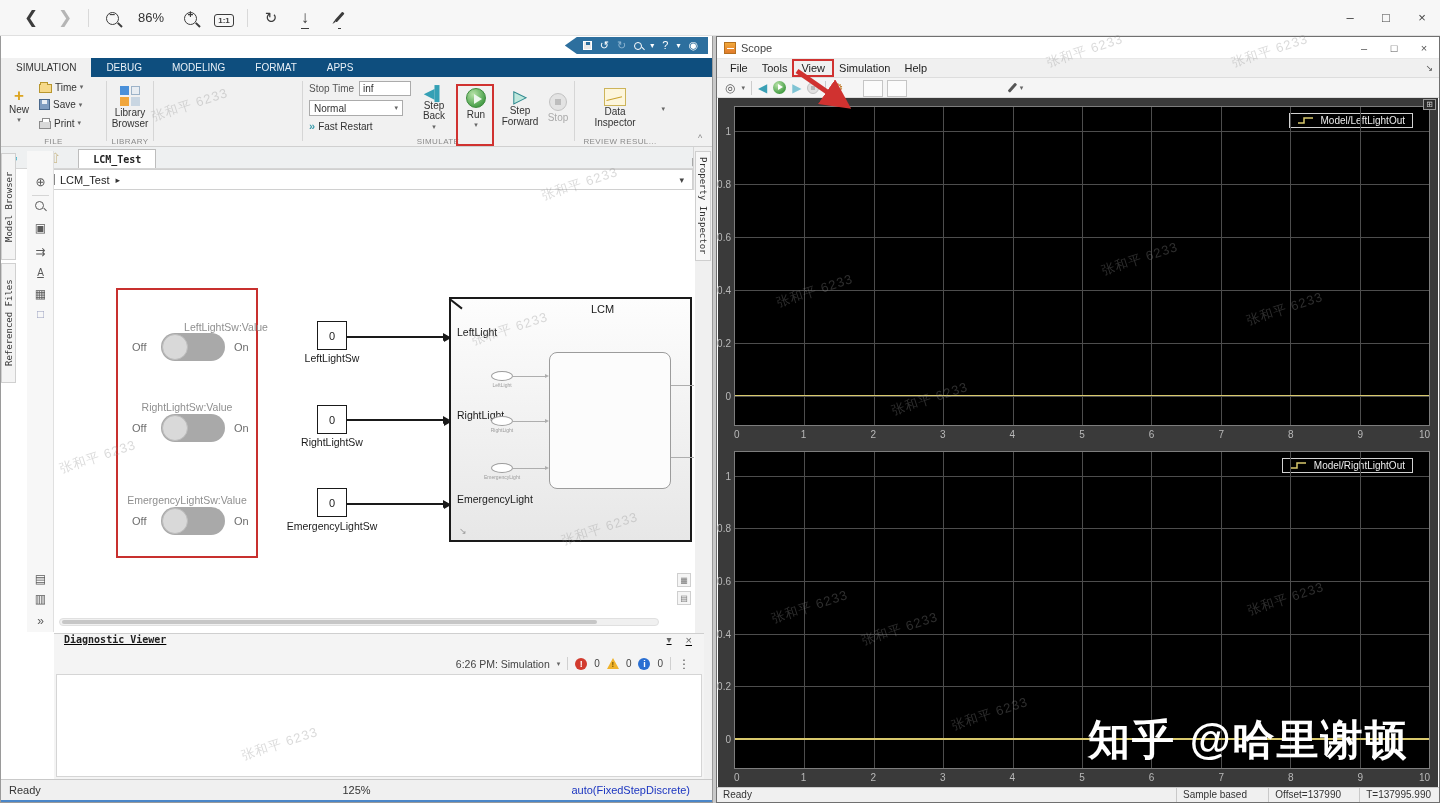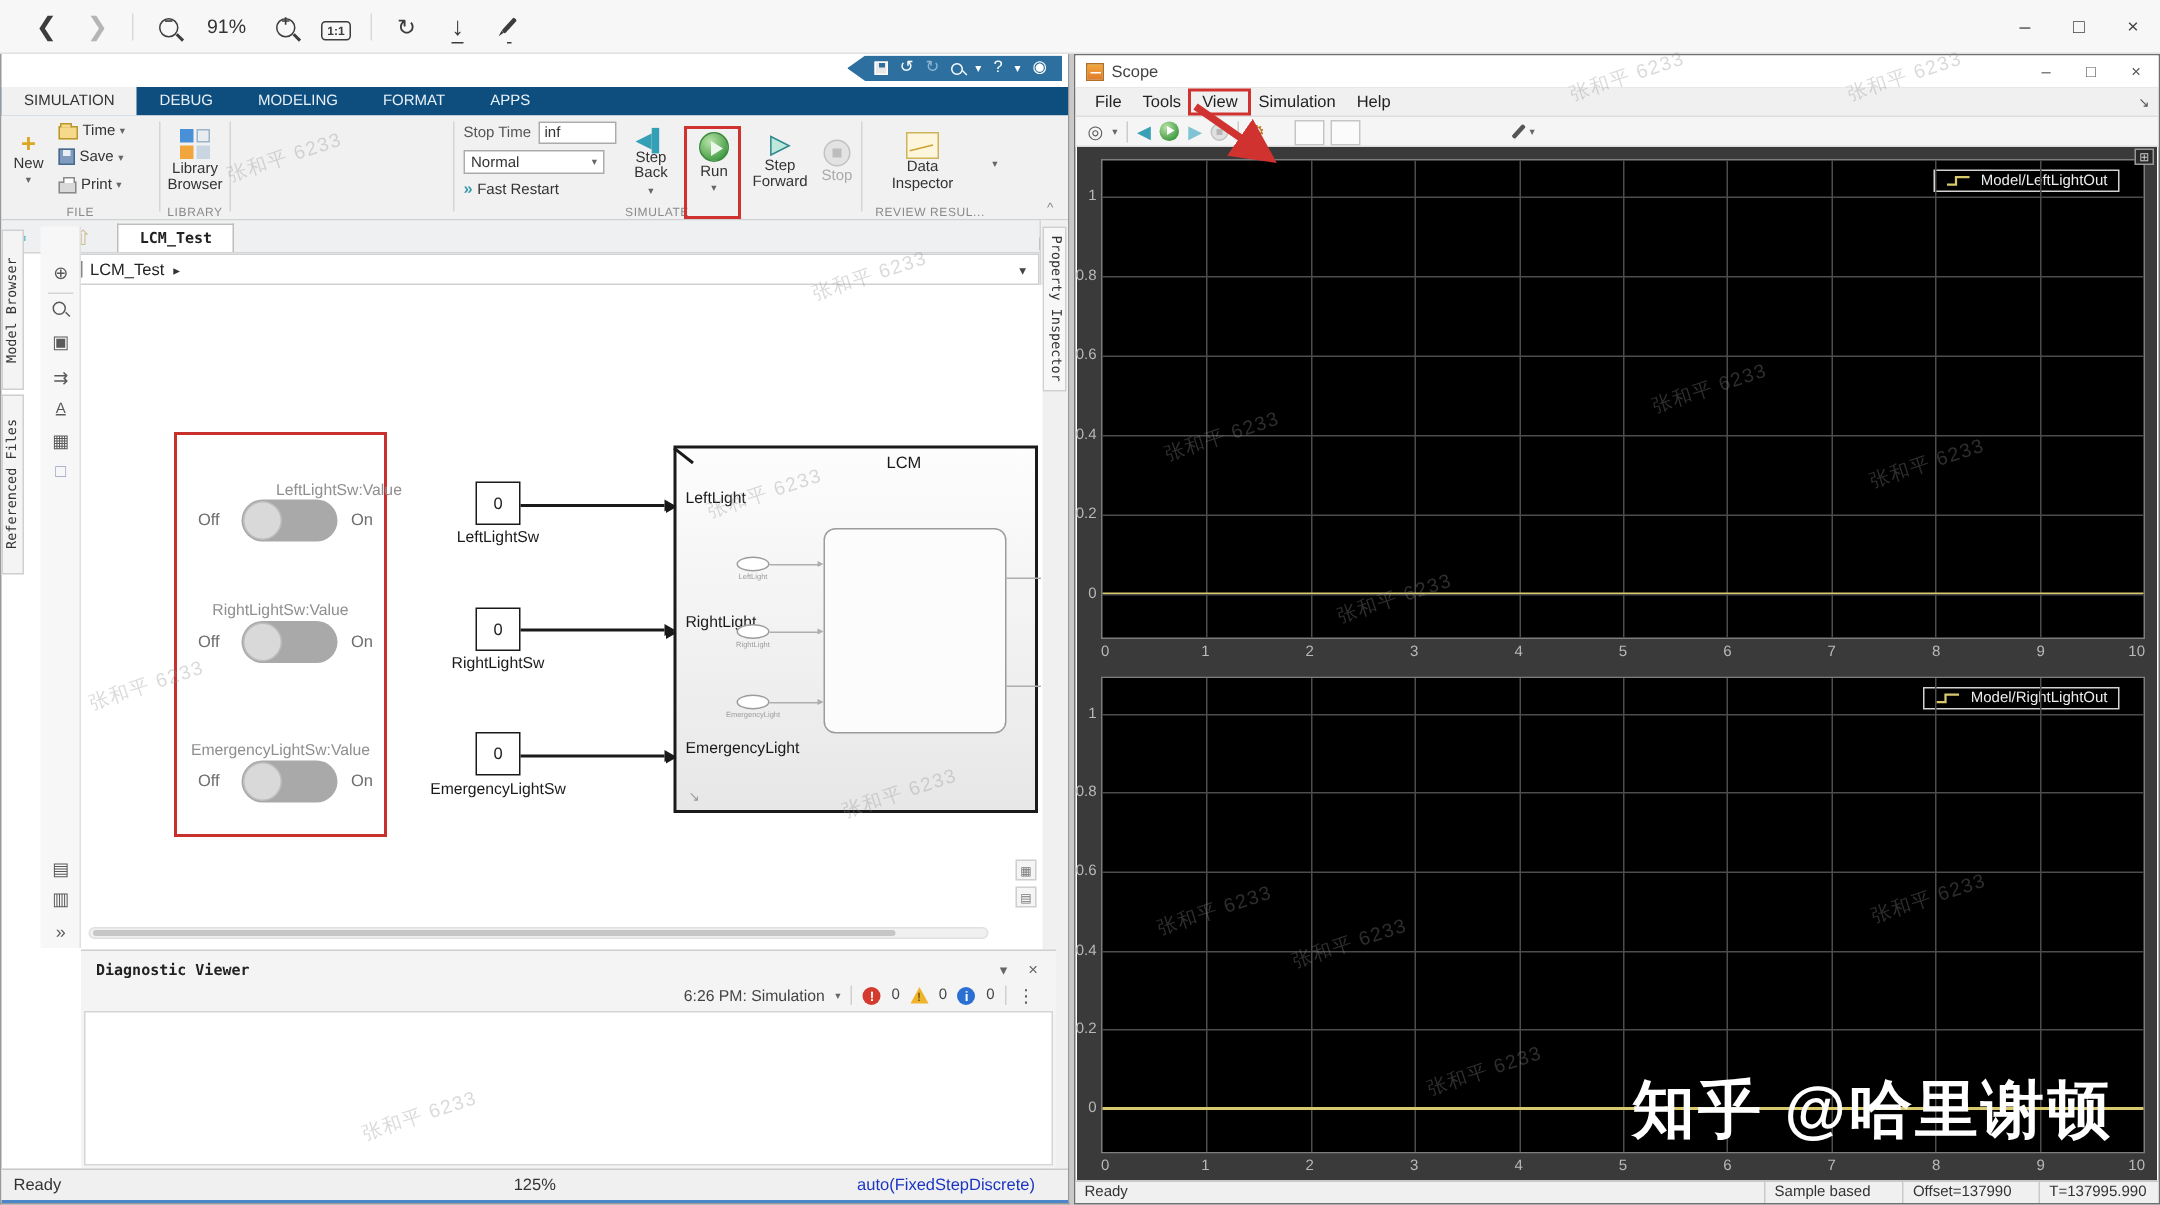--- a/index.html
+++ b/index.html
@@ -189,21 +189,21 @@
   #h-scroll { position:absolute; left:5px; bottom:7px; width:600px; height:8px; background:#f0f0f0;
     border:1px solid #e0e0e0; border-radius:4px; }
   #h-thumb { position:absolute; left:2px; top:1px; width:535px; height:4px; background:#c6c6c6;
     border-radius:2px; cursor:pointer; }
   .cv-btn { position:absolute; width:14px; height:14px; border:1px solid #cfcfcf; background:#f5f5f5;
     font-size:8px; color:#777; text-align:center; line-height:13px; cursor:pointer; }
 
   
   #diag-panel { position:absolute; left:53px; right:8px; top:597px; height:146px; background:#f4f4f4;
     border-top:1px solid #cfcfcf; }
-  #diag-header { position:absolute; left:0; right:0; top:0; height:19px; display:flex; align-items:flex-end; }
+  #diag-header { position:absolute; left:0; right:0; top:0; height:19px; display:flex; align-items:flex-start;text-decoration:underline; }
   #diag-title { font-family:"DejaVu Sans Mono",monospace; font-size:10px; font-weight:bold; color:#222;
     margin-left:10px; }
   .diag-hic { margin-left:auto; }
   #diag-toolbar { position:absolute; left:0; right:0; top:19px; height:21px; display:flex;
     align-items:center; justify-content:flex-end; gap:7px; padding-right:14px; }
   #diag-session { font-size:10.5px; color:#444; }
   .badge { width:12px; height:12px; border-radius:50%; color:#fff; font-size:9px; font-weight:bold;
     text-align:center; line-height:12px; }
   .badge.err { background:#d23b2e; }
   .badge.info { background:#2a6fd2; }
@@ -285,21 +285,21 @@
     z-index:85; pointer-events:none; letter-spacing:2px; white-space:nowrap; }
 </style>
 </head>
 <body>
 
 <div id="viewer-toolbar">
   <span class="vt-ic" style="margin-left:14px">❮</span>
   <span class="vt-ic dim">❯</span>
   <span class="vt-sep"></span>
   <span class="vt-ic"><span class="mag"><span>−</span></span></span>
-  <span class="vt-zoom">91%</span>
+  <span class="vt-zoom">86%</span>
   <span class="vt-ic"><span class="mag"><span>+</span></span></span>
   <span class="vt-ic"><span class="one2one">1:1</span></span>
   <span class="vt-sep"></span>
   <span class="vt-ic rotate-ic">↻</span>
   <span class="vt-ic"><span class="dl-ic">↓</span></span>
   <span class="vt-ic"><span class="pen-wrap"><span class="pen"></span></span></span>
   <span class="win-ctrl">
     <span class="win-btn">–</span>
     <span class="win-btn">□</span>
     <span class="win-btn">×</span>

